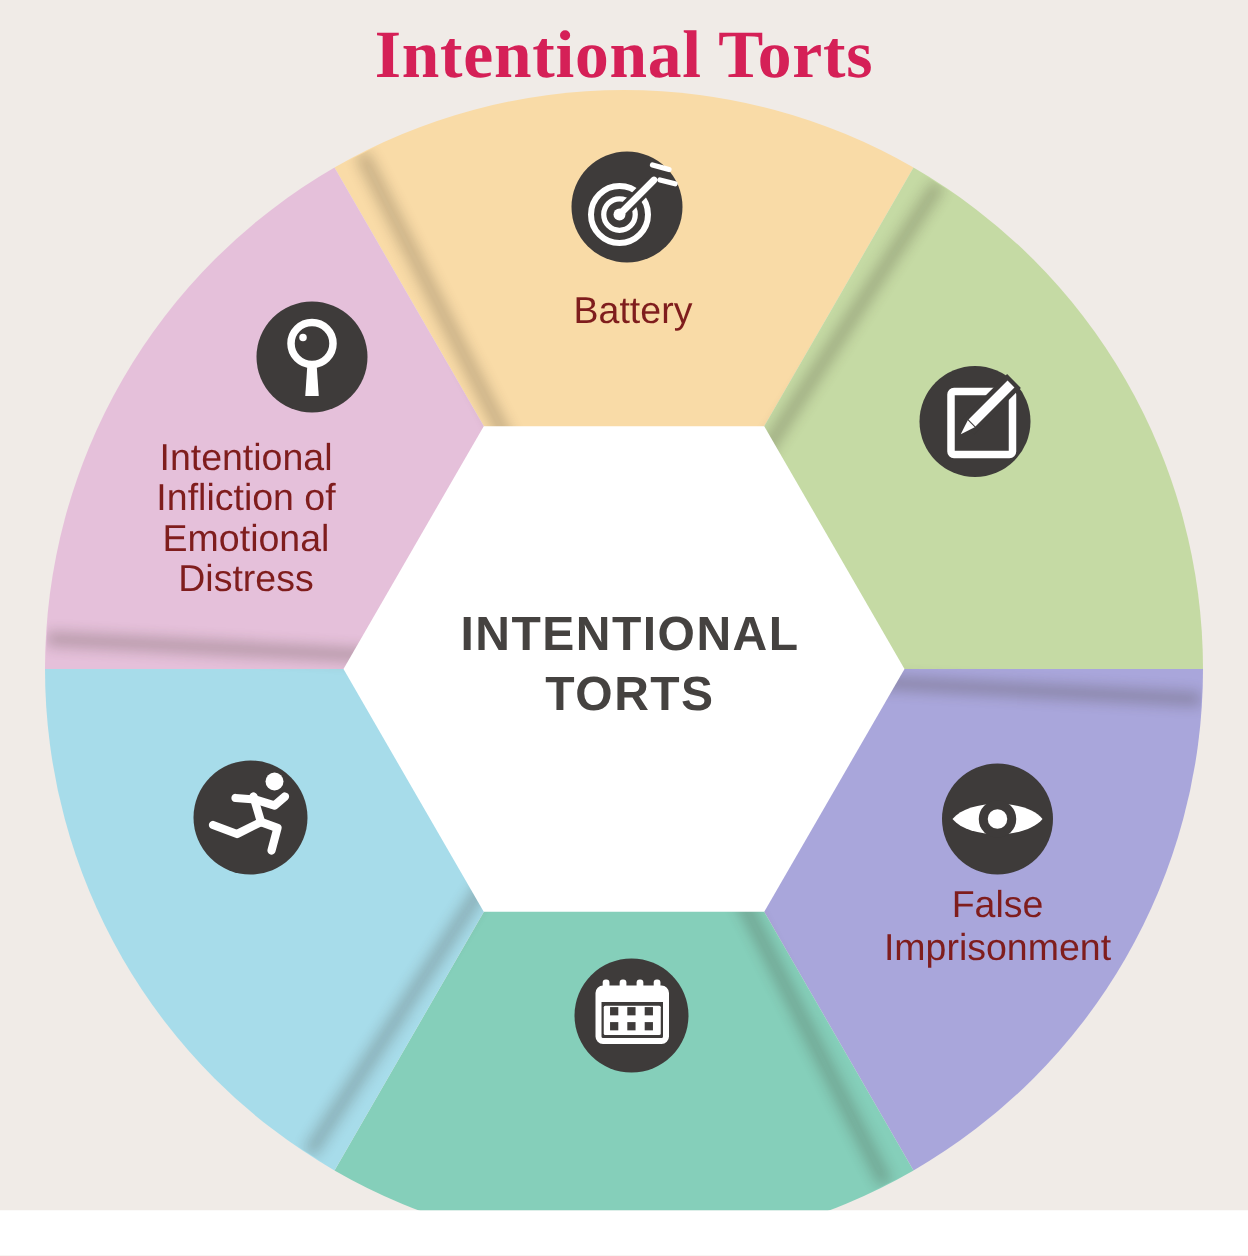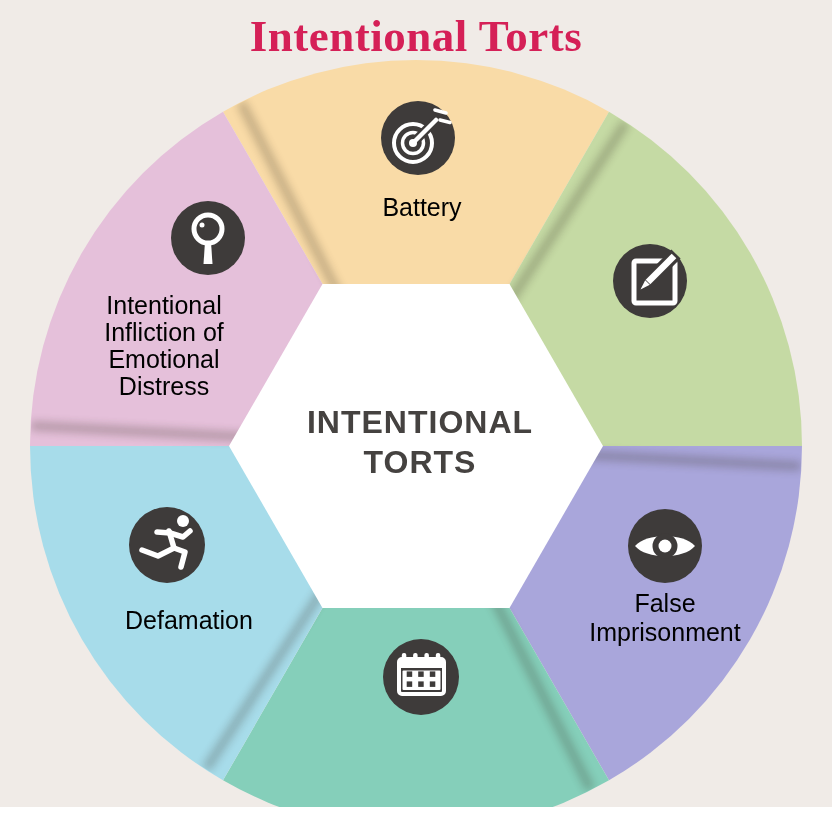--- a/index.html
+++ b/index.html
@@ -8,21 +8,21 @@
     font-family:"Liberation Sans",sans-serif;
     padding-left:19px;
   }
   .page-title{
     position:absolute;left:0;top:10px;width:832px;margin:0;
     text-align:center;font-family:"Liberation Serif",serif;
     font-size:45px;font-weight:700;color:#d52057;letter-spacing:0.5px;
   }
   .wheel-svg{position:absolute;left:0;top:0;}
   .seg-label{
-    position:absolute;text-align:center;color:#000000;
+    position:absolute;text-align:center;color:#7f1d1d;
     font-size:25px;line-height:27px;white-space:pre-line;
   }
   .lbl-battery{left:322px;top:194px;width:200px;}
   .lbl-assault{left:572px;top:338px;width:200px;}
   .lbl-false{left:555px;top:589px;width:220px;line-height:29px;}
   .lbl-invasion{left:311px;top:731px;width:220px;line-height:29px;}
   .lbl-defamation{left:79px;top:607px;width:220px;}
   .lbl-iied{left:64px;top:292px;width:200px;line-height:27px;}
   .center-label{
     position:absolute;left:270px;top:402px;width:300px;text-align:center;
@@ -140,21 +140,20 @@
       <circle r="37" fill="#3e3b3a"></circle>
       <circle cx="0" cy="-9" r="14" fill="none" stroke="#ffffff" stroke-width="5"></circle>
       <circle cx="-6" cy="-13" r="2.5" fill="#ffffff"></circle>
       <polygon points="-3,4 3,4 4.5,26 -4.5,26" fill="#ffffff"></polygon>
     </g>
   </svg>
 
   <div class="seg-label lbl-battery">Battery</div>
   <div class="seg-label lbl-false">False
 Imprisonment</div>
-  <div class="seg-label lbl-defamation">Defamation</div>
   <div class="seg-label lbl-iied">Intentional
 Infliction of
 Emotional
 Distress</div>
 
   <div class="center-label">INTENTIONAL
 TORTS</div>
 
 
 </div>

